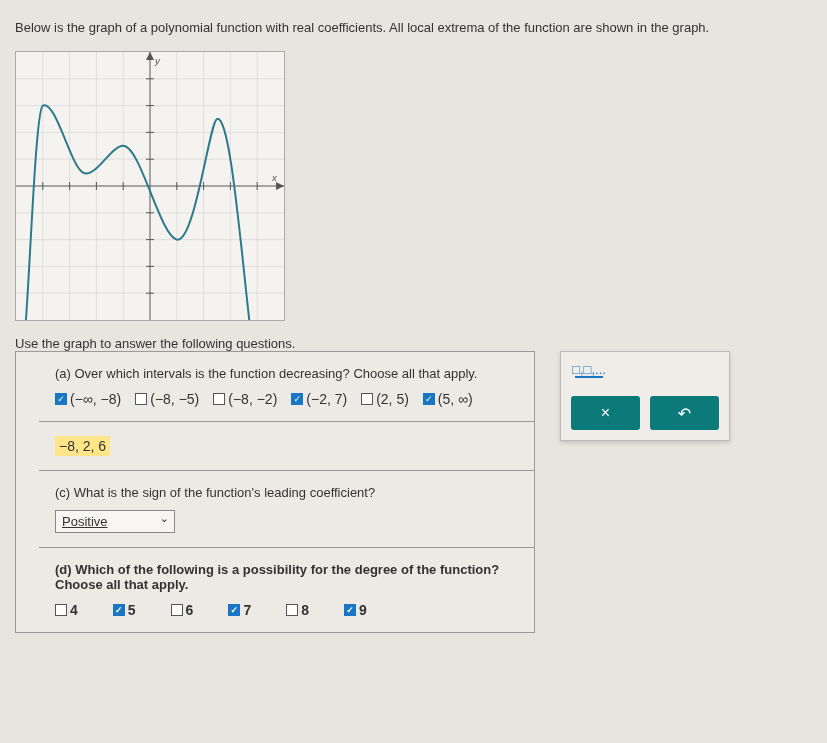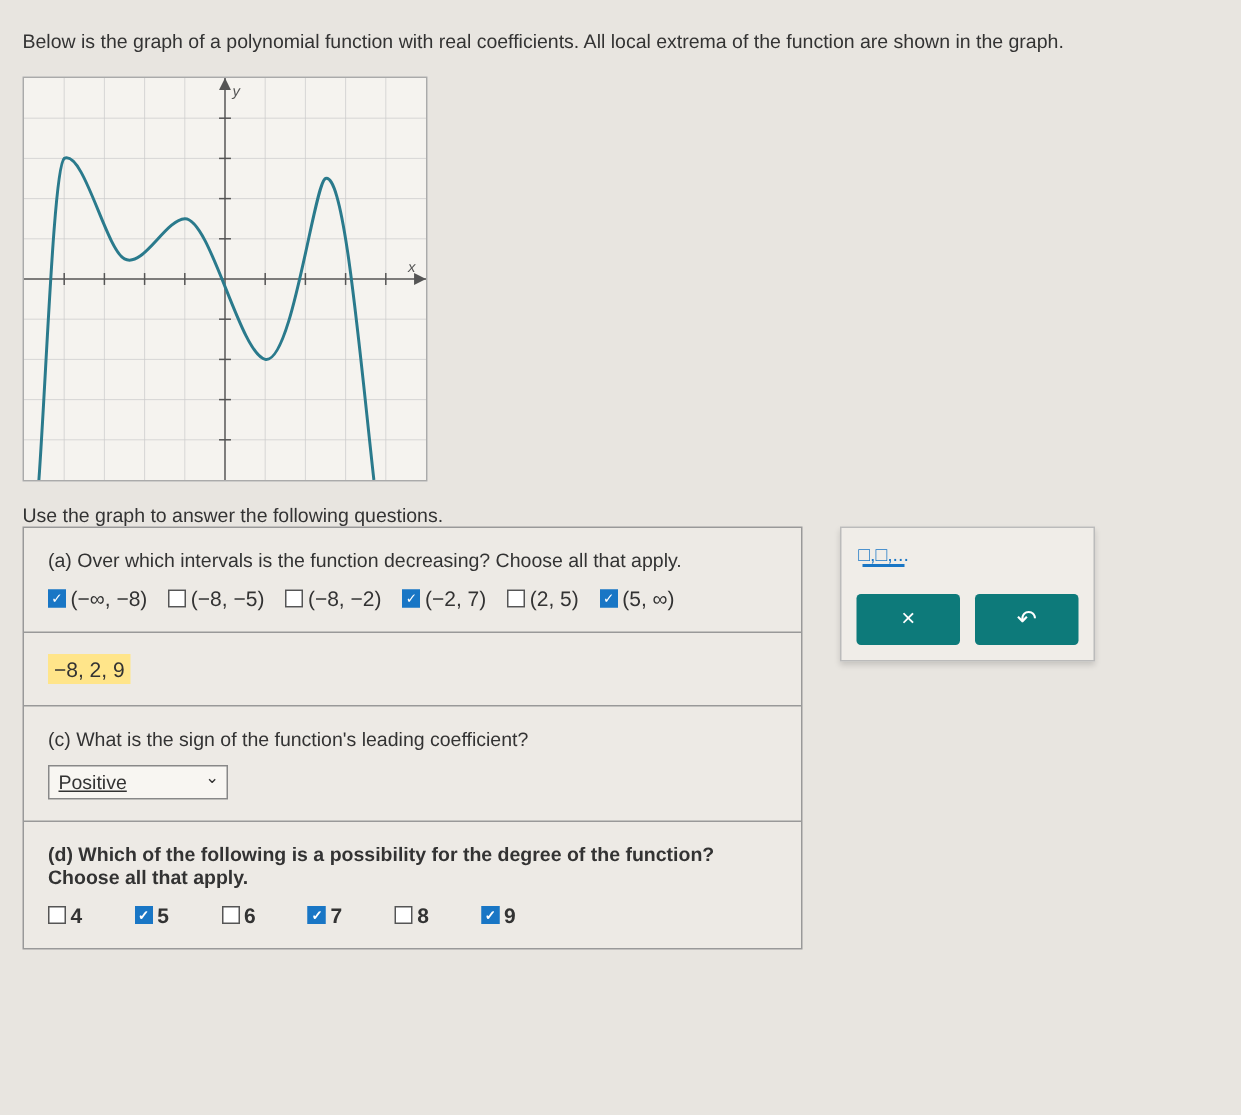--- a/index.html
+++ b/index.html
@@ -32,20 +32,21 @@
     }
     .main-row {
       display: flex;
       gap: 25px;
       align-items: flex-start;
     }
     .question-box {
       border: 1px solid #999;
       background: #edeae5;
       width: 520px;
+      padding-left: 23px;
     }
     .q-section {
       border-bottom: 1px solid #999;
       padding: 14px 16px;
     }
     .q-section:last-child { border-bottom: none; font-weight: bold; }
     .q-text { margin-bottom: 10px; }
     .options-row {
       display: flex;
       flex-wrap: wrap;
@@ -234,21 +235,21 @@
             <span>(2, 5)</span>
           </span>
           <span class="opt-group">
             <span class="checkbox checked">✓</span>
             <span>(5, ∞)</span>
           </span>
         </div>
     </div>
 
     <div class="q-section">
-      <span class="highlighted">−8, 2, 9</span>
+      <span class="highlighted">−8, 2, 6</span>
     </div>
 
     <div class="q-section">
       <div class="q-text">(c) What is the sign of the function's leading coefficient?</div>
       <div class="select-box">Positive</div>
     </div>
 
     <div class="q-section">
       <div class="q-text">(d) Which of the following is a possibility for the degree of the function? Choose all that apply.</div>
       <div class="d-options" id="qd-opts">

